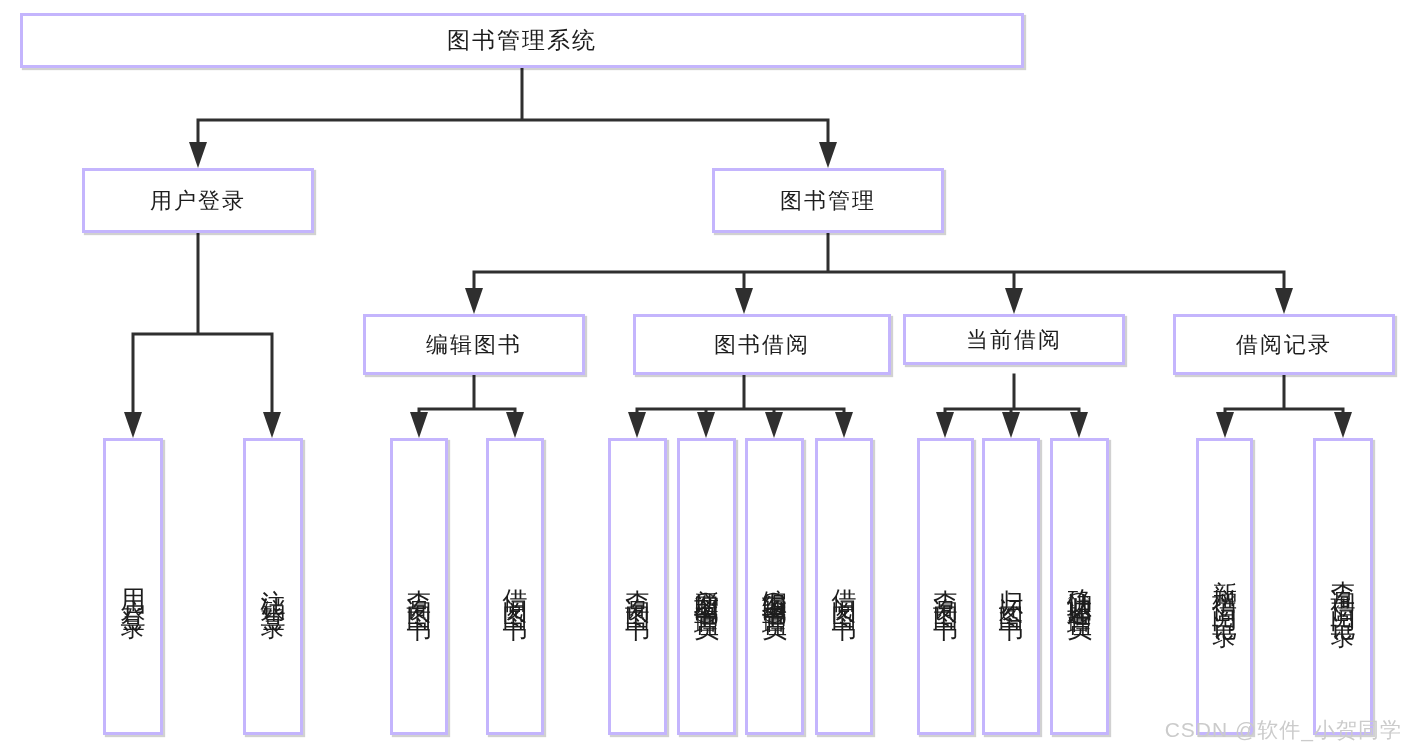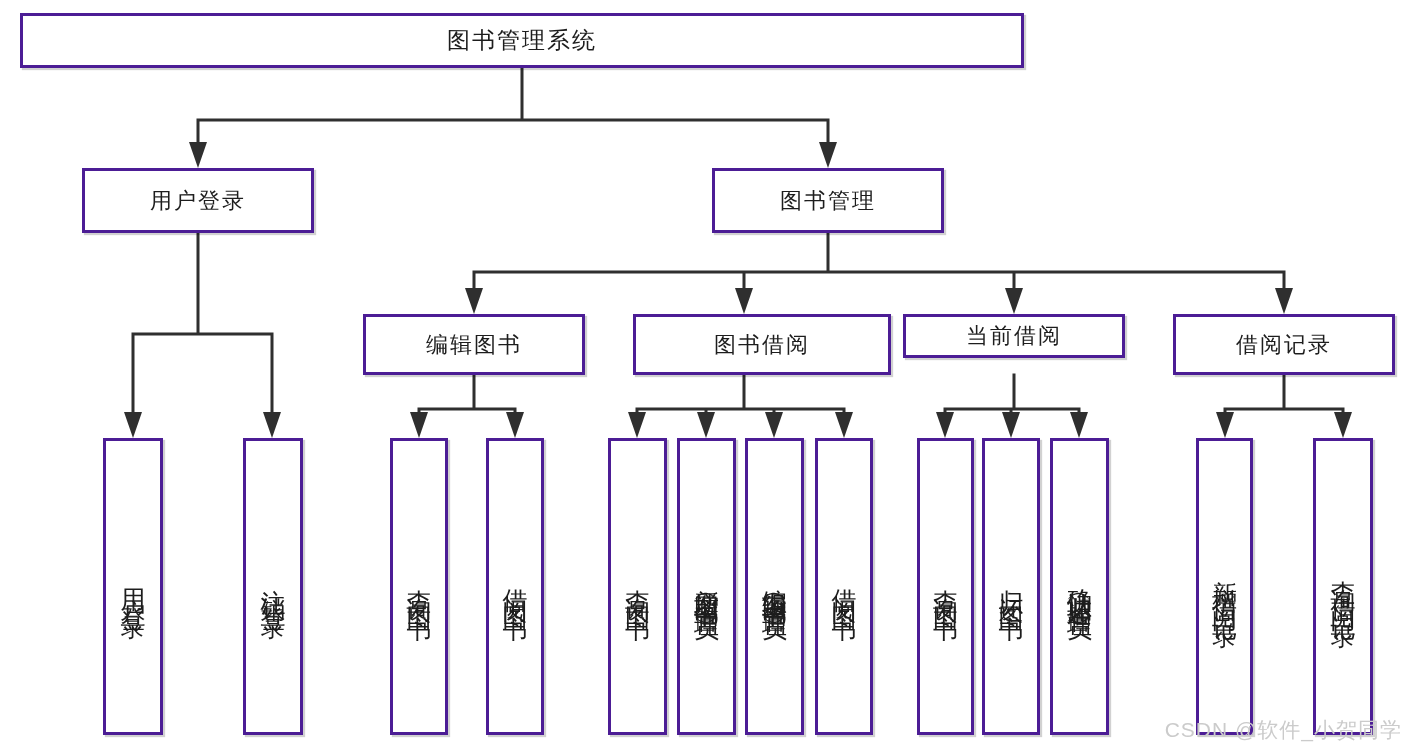--- a/index.html
+++ b/index.html
@@ -12,21 +12,21 @@
     font-family: "Liberation Sans", sans-serif;
   }
   svg.connectors {
     position: absolute;
     left: 0; top: 0;
     width: 1405px; height: 747px;
   }
   .box {
     position: absolute;
     box-sizing: border-box;
-    border: 3px solid #4c1d95;
+    border: 3px solid #c4b5fd;
     background: #ffffff;
     color: #1d1d1d;
     display: flex;
     align-items: center;
     justify-content: center;
     box-shadow: 2px 2px 1px rgba(0,0,0,0.18);
   }
   .h-label { font-size: 22px; letter-spacing: 2px; }
   .root-label { font-size: 23px; letter-spacing: 2px; }
   .leaf {
@@ -85,21 +85,21 @@
     </g>
   </svg>
 
   <div class="box root-label" style="left:20px; top:13px; width:1004px; height:55px;">图书管理系统</div>
 
   <div class="box h-label" style="left:82px; top:168px; width:232px; height:65px;">用户登录</div>
   <div class="box h-label" style="left:712px; top:168px; width:232px; height:65px;">图书管理</div>
 
   <div class="box h-label" style="left:363px; top:314px; width:222px; height:61px;">编辑图书</div>
   <div class="box h-label" style="left:633px; top:314px; width:258px; height:61px;">图书借阅</div>
-  <div class="box h-label" style="left:903px; top:314px; width:222px; height:44px;">当前借阅</div>
+  <div class="box h-label" style="left:903px; top:314px; width:222px; height:51px;">当前借阅</div>
   <div class="box h-label" style="left:1173px; top:314px; width:222px; height:61px;">借阅记录</div>
 
   <div class="box leaf" style="left:103px; top:438px; width:60px; height:297px;">用户登录</div>
   <div class="box leaf" style="left:243px; top:438px; width:60px; height:297px;">注销登录</div>
 
   <div class="box leaf" style="left:390px; top:438px; width:58px; height:297px;">查询图书</div>
   <div class="box leaf" style="left:486px; top:438px; width:58px; height:297px;">借阅图书</div>
 
   <div class="box leaf" style="left:608px; top:438px; width:59px; height:297px;">查询图书</div>
   <div class="box leaf tight" style="left:677px; top:438px; width:59px; height:297px;">新增图书（管理员）</div>

